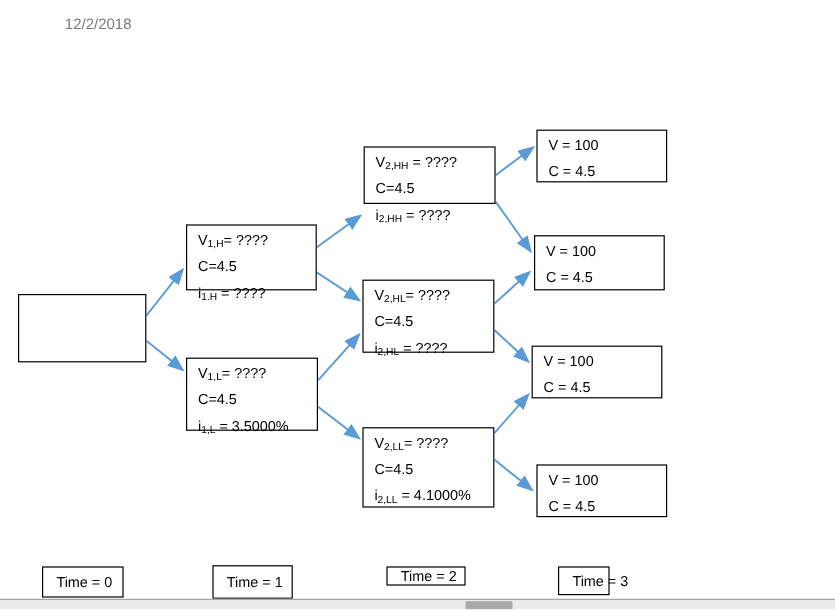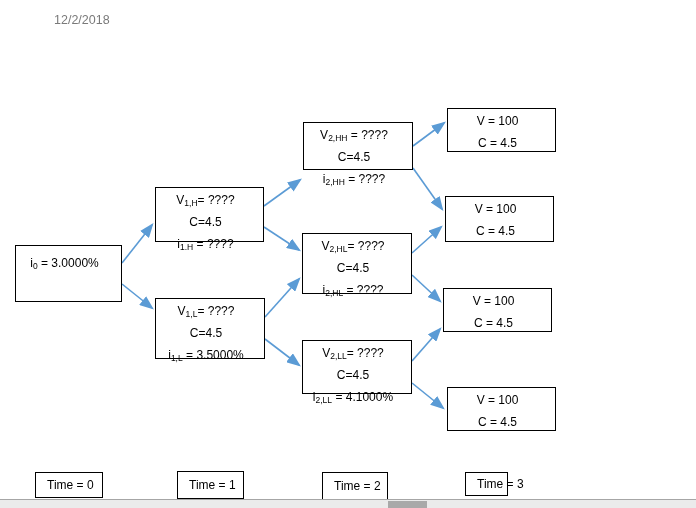--- a/index.html
+++ b/index.html
@@ -1,18 +1,18 @@
 <!DOCTYPE html>
 <html><head>
 <meta charset="utf-8">
 <style>
   html,body{margin:0;padding:0;background:#fff;}
   #stage{
     position:relative;width:696px;height:508px;background:#ffffff;
-    font-family:"Liberation Sans", sans-serif;overflow:hidden;text-align:center;
+    font-family:"Liberation Sans", sans-serif;overflow:hidden;
   }
   #slide-date{
     position:absolute;left:54px;top:13px;font-size:12.5px;color:#7a7a7a;
   }
   #arrows{position:absolute;left:0;top:0;z-index:1;pointer-events:none;}
   .node{
     position:absolute;z-index:2;box-sizing:border-box;background:#fff;
     border:1.6px solid #000;color:#000;font-size:12px;line-height:19px;
     padding:3px 17px 0 9px;
   }
@@ -55,21 +55,20 @@
       <line x1="412" y1="253" x2="441" y2="227" stroke="#5B9BD5" stroke-width="1.6" marker-end="url(#ah)"></line>
       <line x1="412" y1="275" x2="440" y2="301" stroke="#5B9BD5" stroke-width="1.6" marker-end="url(#ah)"></line>
       <line x1="412" y1="361" x2="440" y2="329" stroke="#5B9BD5" stroke-width="1.6" marker-end="url(#ah)"></line>
       <line x1="412" y1="383" x2="443" y2="408" stroke="#5B9BD5" stroke-width="1.6" marker-end="url(#ah)"></line>
     </svg>
 
   <div id="h-scrollbar">
     <div id="h-scrollbar-thumb"></div>
   </div>
 <div class="node node--t0" style="left:15px;top:245px;width:107px;height:57px">
-      <div class="nline"><span>i</span><sub>0</sub><span> = 3.0000%</span></div>
     </div>
     <div class="node" style="left:155px;top:187px;width:109px;height:55px">
       <div class="nline"><span>V</span><sub>1,H</sub><span>= ????</span></div>
       <div class="nline"><span>C=4.5</span><sub></sub><span></span></div>
       <div class="nline"><span>i</span><sub>1.H</sub><span> = ????</span></div>
     </div>
     <div class="node" style="left:155px;top:298px;width:110px;height:61px">
       <div class="nline"><span>V</span><sub>1,L</sub><span>= ????</span></div>
       <div class="nline"><span>C=4.5</span><sub></sub><span></span></div>
       <div class="nline"><span>i</span><sub>1,L</sub><span> = 3.5000%</span></div>
@@ -77,21 +76,21 @@
     <div class="node" style="left:303px;top:122px;width:110px;height:48px">
       <div class="nline"><span>V</span><sub>2,HH</sub><span> = ????</span></div>
       <div class="nline"><span>C=4.5</span><sub></sub><span></span></div>
       <div class="nline"><span>i</span><sub>2,HH</sub><span> = ????</span></div>
     </div>
     <div class="node" style="left:302px;top:233px;width:110px;height:61px">
       <div class="nline"><span>V</span><sub>2,HL</sub><span>= ????</span></div>
       <div class="nline"><span>C=4.5</span><sub></sub><span></span></div>
       <div class="nline"><span>i</span><sub>2,HL</sub><span> = ????</span></div>
     </div>
-    <div class="node" style="left:302px;top:340px;width:110px;height:54px">
+    <div class="node" style="left:302px;top:356px;width:110px;height:67px">
       <div class="nline"><span>V</span><sub>2,LL</sub><span>= ????</span></div>
       <div class="nline"><span>C=4.5</span><sub></sub><span></span></div>
       <div class="nline"><span>i</span><sub>2,LL</sub><span> = 4.1000%</span></div>
     </div>
     <div class="node" style="left:447px;top:108px;width:109px;height:44px">
       <div class="nline"><span>V = 100</span><sub></sub><span></span></div>
       <div class="nline"><span>C = 4.5</span><sub></sub><span></span></div>
     </div>
     <div class="node" style="left:445px;top:196px;width:109px;height:46px">
       <div class="nline"><span>V = 100</span><sub></sub><span></span></div>
@@ -104,19 +103,19 @@
     <div class="node" style="left:447px;top:387px;width:109px;height:44px">
       <div class="nline"><span>V = 100</span><sub></sub><span></span></div>
       <div class="nline"><span>C = 4.5</span><sub></sub><span></span></div>
     </div>
     <div class="timebox" style="left:35px;top:472px;width:68px;height:26px">
       <span>Time = 0</span>
     </div>
     <div class="timebox" style="left:177px;top:471px;width:67px;height:28px">
       <span>Time = 1</span>
     </div>
-    <div class="timebox" style="left:322px;top:472px;width:66px;height:28px">
+    <div class="timebox" style="left:322px;top:472px;width:66px;height:16px">
       <span>Time = 2</span>
     </div>
     <div class="timebox" style="left:465px;top:472px;width:43px;height:24px">
       <span>Time = 3</span>
     </div>
   </div>
 
 </body></html>

